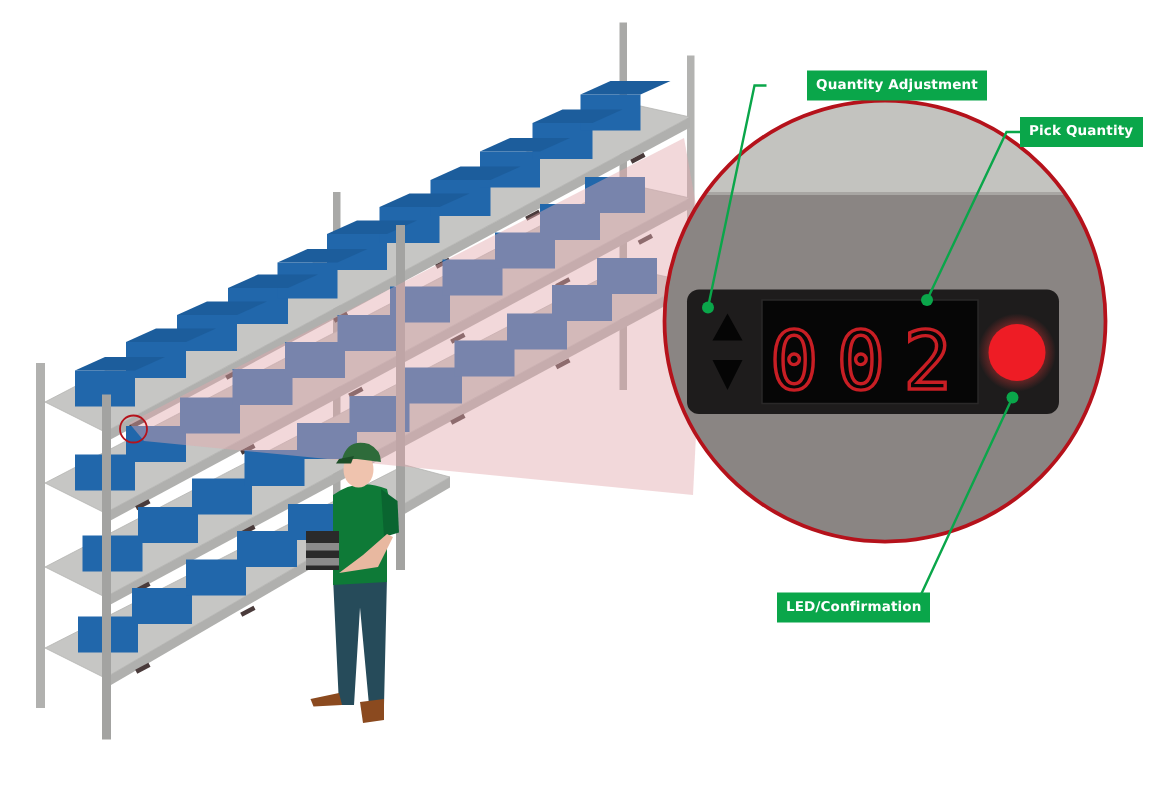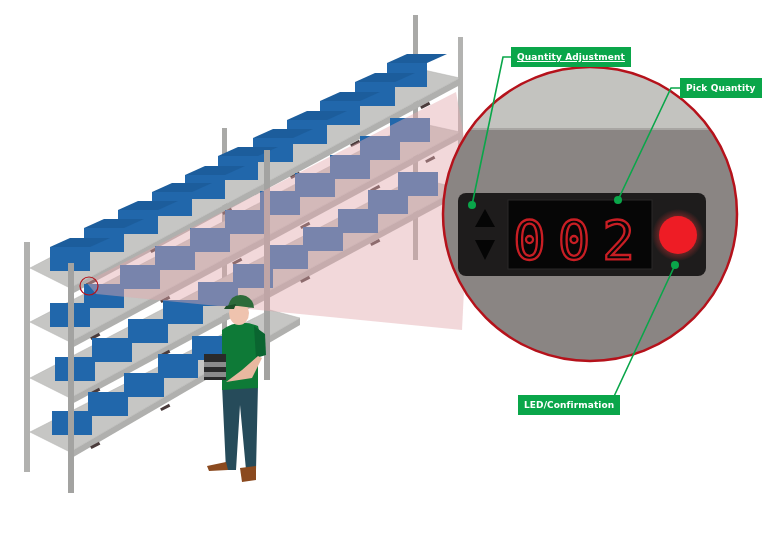--- a/index.html
+++ b/index.html
@@ -1,19 +1,19 @@
 <!DOCTYPE html>
 <html><head>
 <meta charset="utf-8">
 <style>
   html,body{margin:0;padding:0;background:#ffffff;}
   body{width:768px;height:538px;position:relative;overflow:hidden;font-family:"Liberation Sans",sans-serif;}
   #scene{position:absolute;left:0;top:0;width:768px;height:538px;}
   .callout{position:absolute;background:#0aa64a;color:#fff;font-family:"DejaVu Sans","Liberation Sans",sans-serif;font-weight:bold;font-size:9px;line-height:20px;height:20px;padding:0 6px;white-space:nowrap;letter-spacing:0.1px;}
-  #lbl-qa{left:511px;top:47px;text-decoration:underline;}
+  #lbl-qa{left:538px;top:47px;}
   #lbl-pq{left:680px;top:78px;}
   #lbl-led{left:506px;top:395px;margin-left:12px;}
   .digits{font-family:"DejaVu Sans Mono","Liberation Mono",monospace;}
 </style>
 </head>
 <body>
 
 <svg id="scene" width="768" height="538" viewBox="0 0 768 538" xmlns="http://www.w3.org/2000/svg">
   <defs>
     <clipPath id="magClip">

